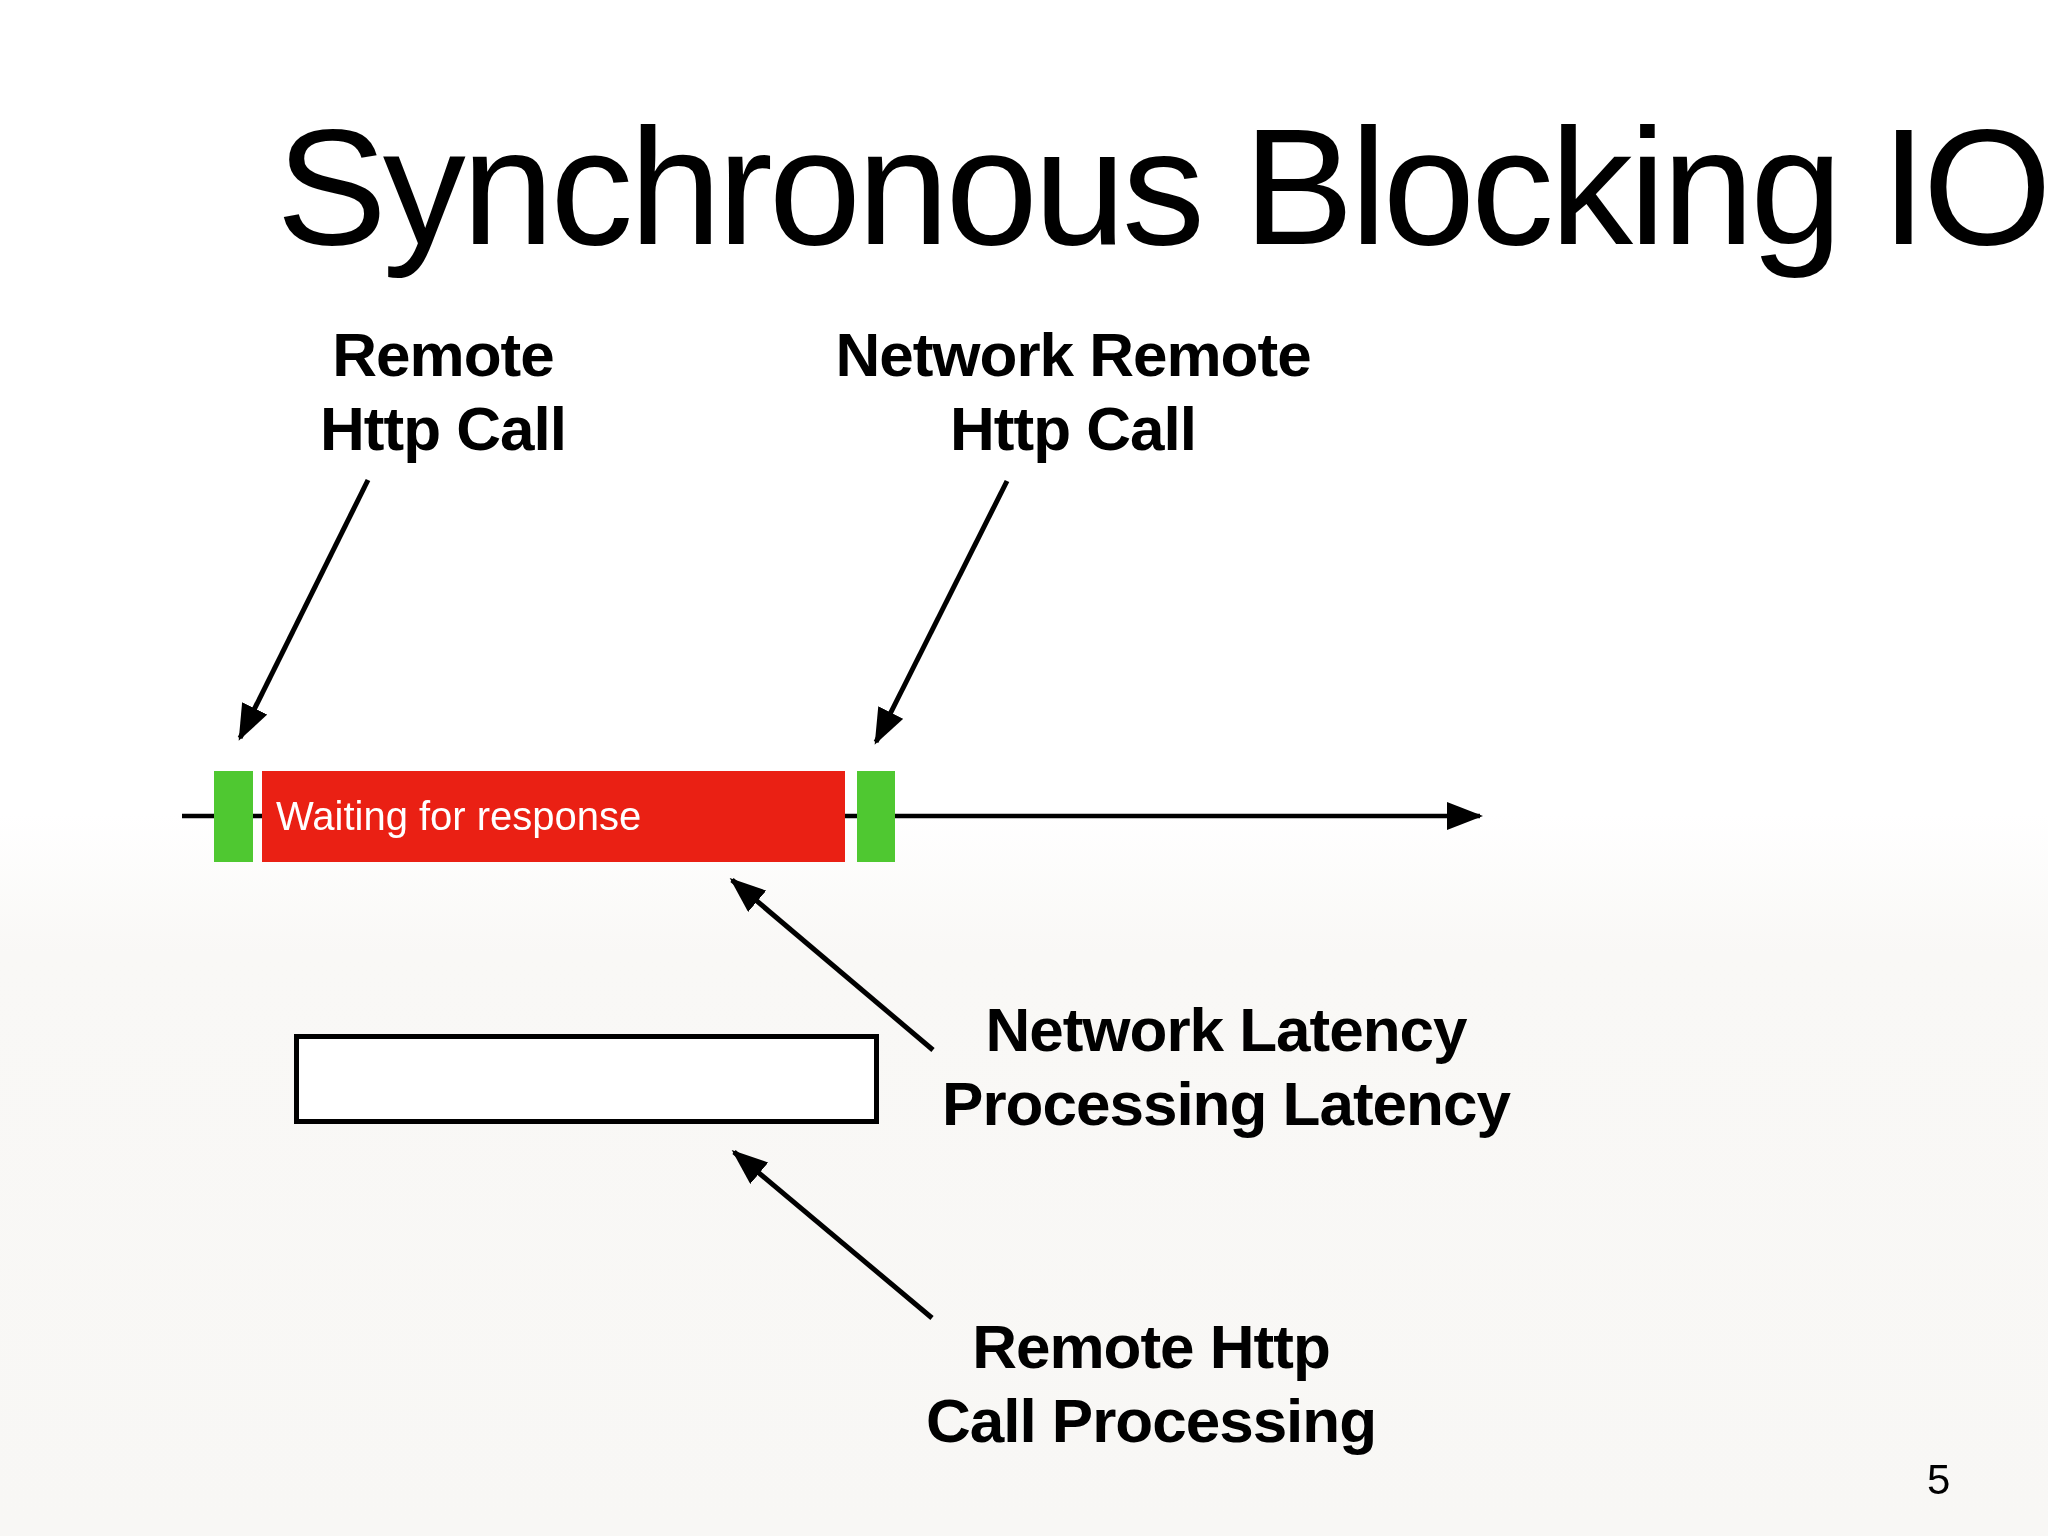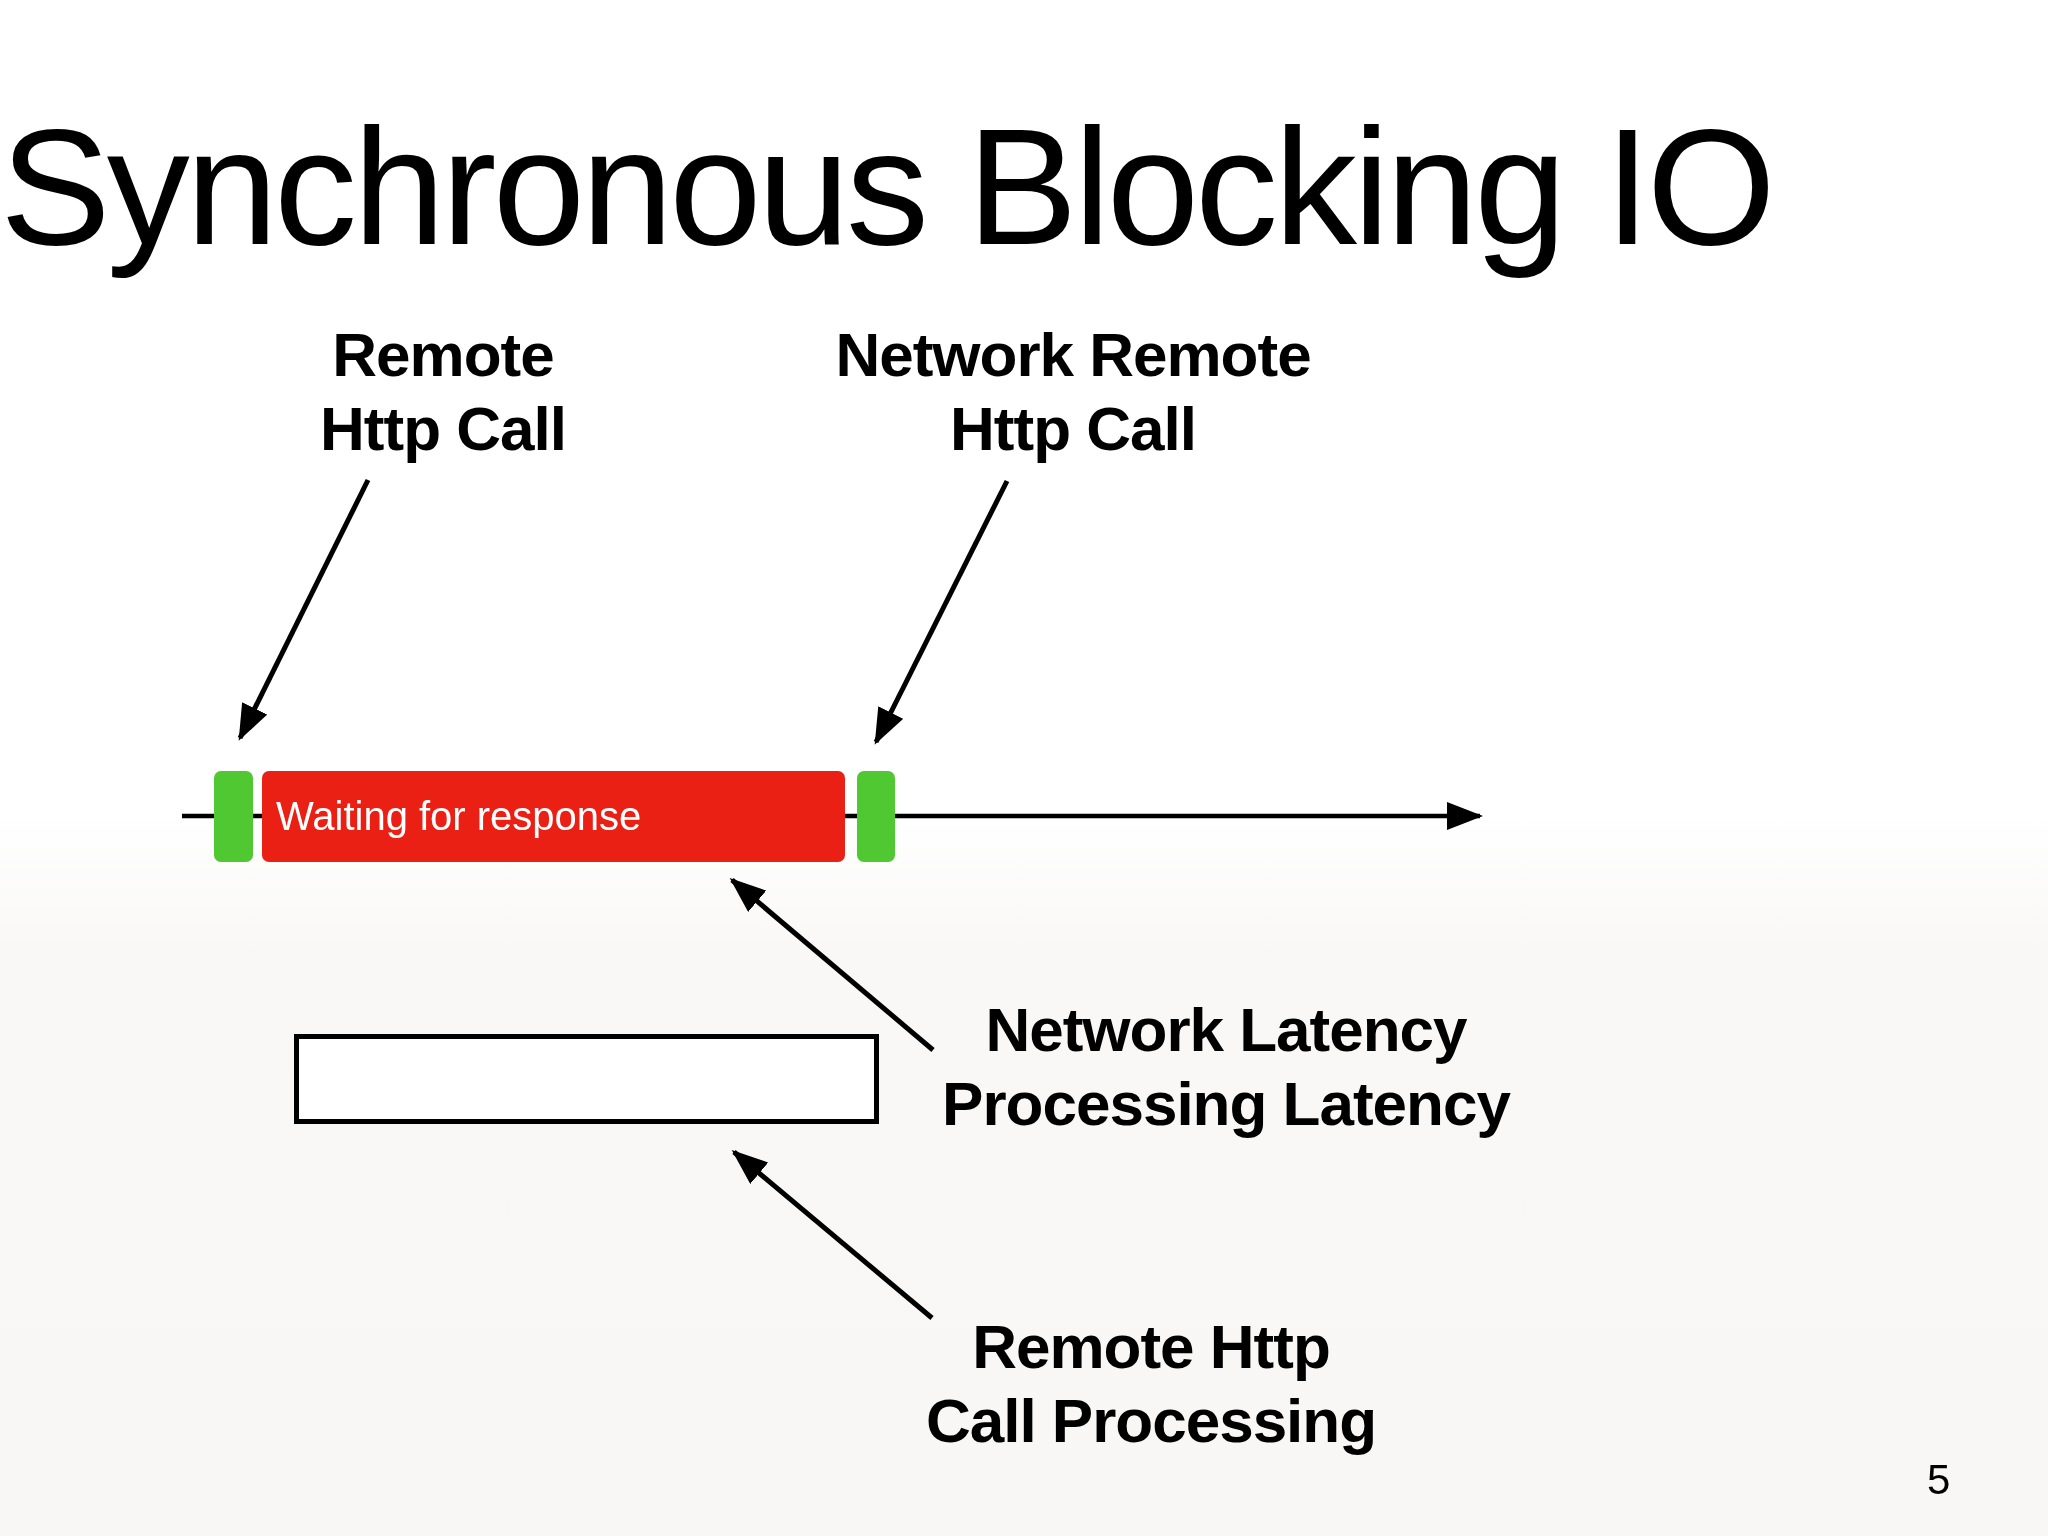--- a/index.html
+++ b/index.html
@@ -3,34 +3,34 @@
 <meta charset="utf-8">
 <style>
   html,body { margin:0; padding:0; }
   body {
     width:2048px; height:1536px; position:relative; overflow:hidden;
     background:linear-gradient(180deg, #ffffff 0%, #ffffff 53%, #f9f8f6 62%, #f8f7f5 100%);
     font-family:"Liberation Sans", sans-serif; color:#000;
   }
   .title {
     position:absolute; top:92px; left:0; width:100%;
-    text-align:left; font-size:166px; font-weight:400;
+    text-align:right; font-size:166px; font-weight:400;
     letter-spacing:-4px; white-space:nowrap;
   }
   .ann {
     position:absolute; transform:translateX(-50%);
     text-align:center; font-weight:bold; font-size:62px;
     line-height:1.2; letter-spacing:-1px; white-space:nowrap;
   }
   #ann-remote  { left:443px;  top:318px; }
   #ann-another { left:1073px; top:318px; }
   #ann-latency { left:1226px; top:993px; }
   #ann-exec    { left:1151px; top:1262px;margin-top:48px; }
   .overlay { position:absolute; left:0; top:0; width:2048px; height:1536px; }
-  .block { position:absolute; top:771px; height:91px;border-radius:7px; }
+  .block { position:absolute; top:771px; height:91px; }
   #green1 { left:214px; width:39px; }
   #green2 { left:857px; width:38px; }
   #red {
     left:262px; width:583px; display:flex; align-items:center;
     padding-left:14px; box-sizing:border-box;
     color:#ffffff; font-size:40px; font-weight:400; white-space:nowrap;
   }
   #exec-rect {
     position:absolute; left:294px; top:1034px; width:585px; height:90px;
     border:5px solid #000; background:#ffffff; box-sizing:border-box;

